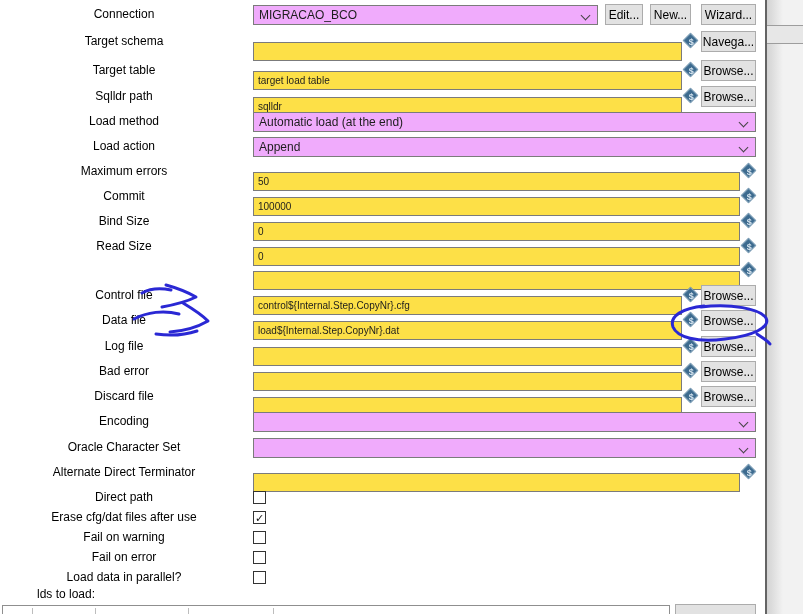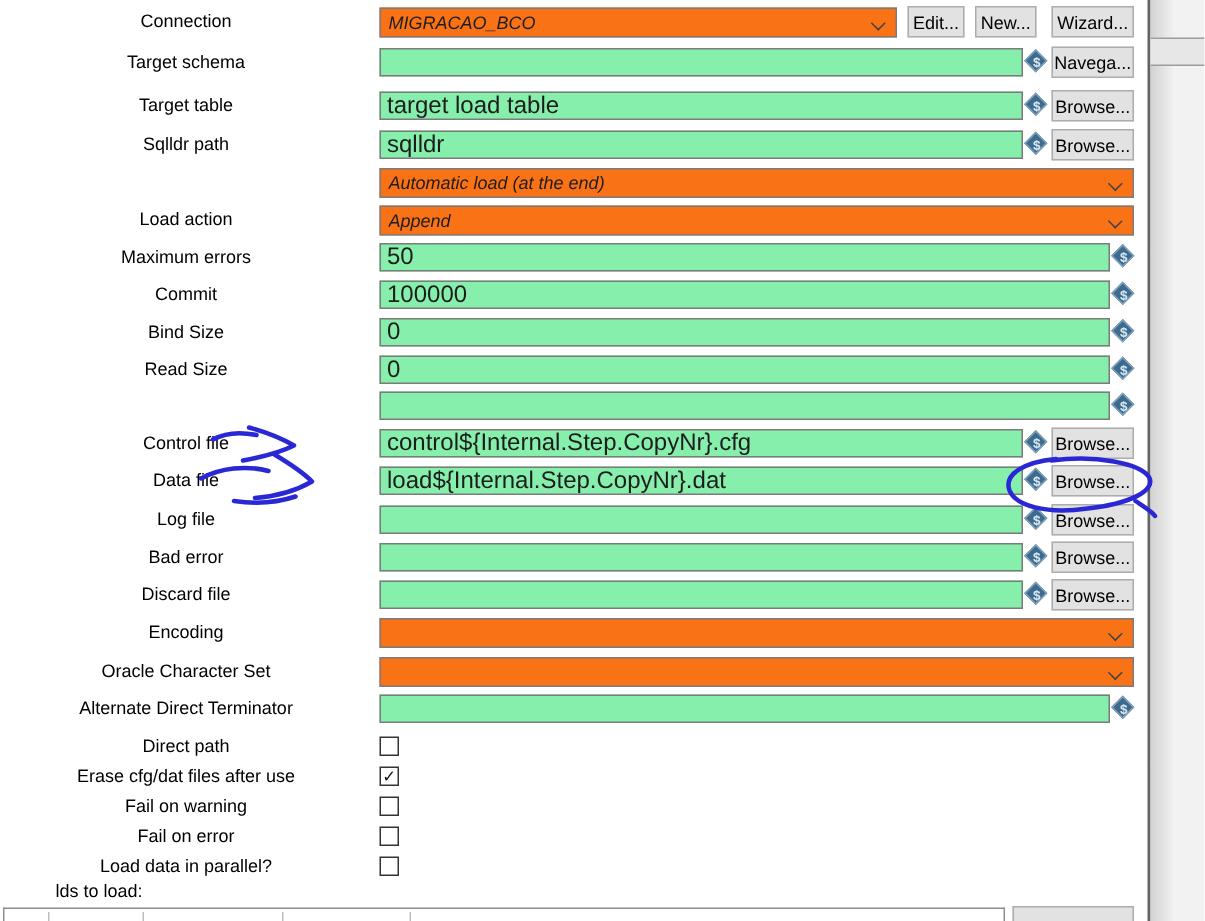--- a/index.html
+++ b/index.html
@@ -11,31 +11,31 @@
     font-size: 12px;
     color: #1a1a1a;
     overflow: hidden;
   }
   .row { position: absolute; left: 0; height: 22px; width: 803px; }
   .lbl {
     position: absolute; left: 0; top: 0; width: 248px; height: 19px;
     text-align: center; line-height: 19px; color: #000; white-space: nowrap;
   }
   .txt {
-    position: absolute; top: 0; height: 19px;
-    border: 1px solid #7b7b7b; background: #86efac; color: #1d1d1d;
-    font-family: "Liberation Sans", sans-serif; font-size: 16px;
+    position: absolute; top: 10px; height: 19px;
+    border: 1px solid #7b7b7b; background: #fde047; color: #1d1d1d;
+    font-family: "Liberation Sans", sans-serif; font-size: 10px;
     padding: 0 4px; outline: none;
   }
   .txt.at253 { left: 253px; }
   .w-browse { width: 429px; }   
   .w-var    { width: 487px; }   
   .combo {
     position: absolute; left: 253px; top: 0; height: 20px;
-    border: 1px solid #7b7b7b; background: #f97316; font-style: italic;
+    border: 1px solid #7b7b7b; background: #f0abfc;
   }
   .combo .val {
     position: absolute; left: 5px; top: 0; right: 22px; height: 18px;
     line-height: 18px; color: #1d1d1d; white-space: nowrap; overflow: hidden;
   }
   .chev {
     position: absolute; right: 8px; top: 6px; width: 7px; height: 7px;
     border-right: 1.6px solid #444; border-bottom: 1.6px solid #444;
     transform: rotate(45deg); transform-origin: center;
   }
@@ -130,20 +130,21 @@
 <div class="row" style="top:87px">
   <div class="lbl">Sqlldr path</div>
   <input class="txt at253 w-browse" value="sqlldr" style="">
   <span class="diamond d-browse">
       <span>$</span>
     </span>
   <button class="btn browse">Browse...</button>
 </div>
 
 <div class="row" style="top:112px">
+  <div class="lbl">Load method</div>
   <div class="combo w-combo">
     <span class="val">Automatic load (at the end)</span>
     <span class="chev"></span>
   </div>
 </div>
 
 <div class="row" style="top:137px">
   <div class="lbl">Load action</div>
   <div class="combo w-combo">
     <span class="val">Append</span>

